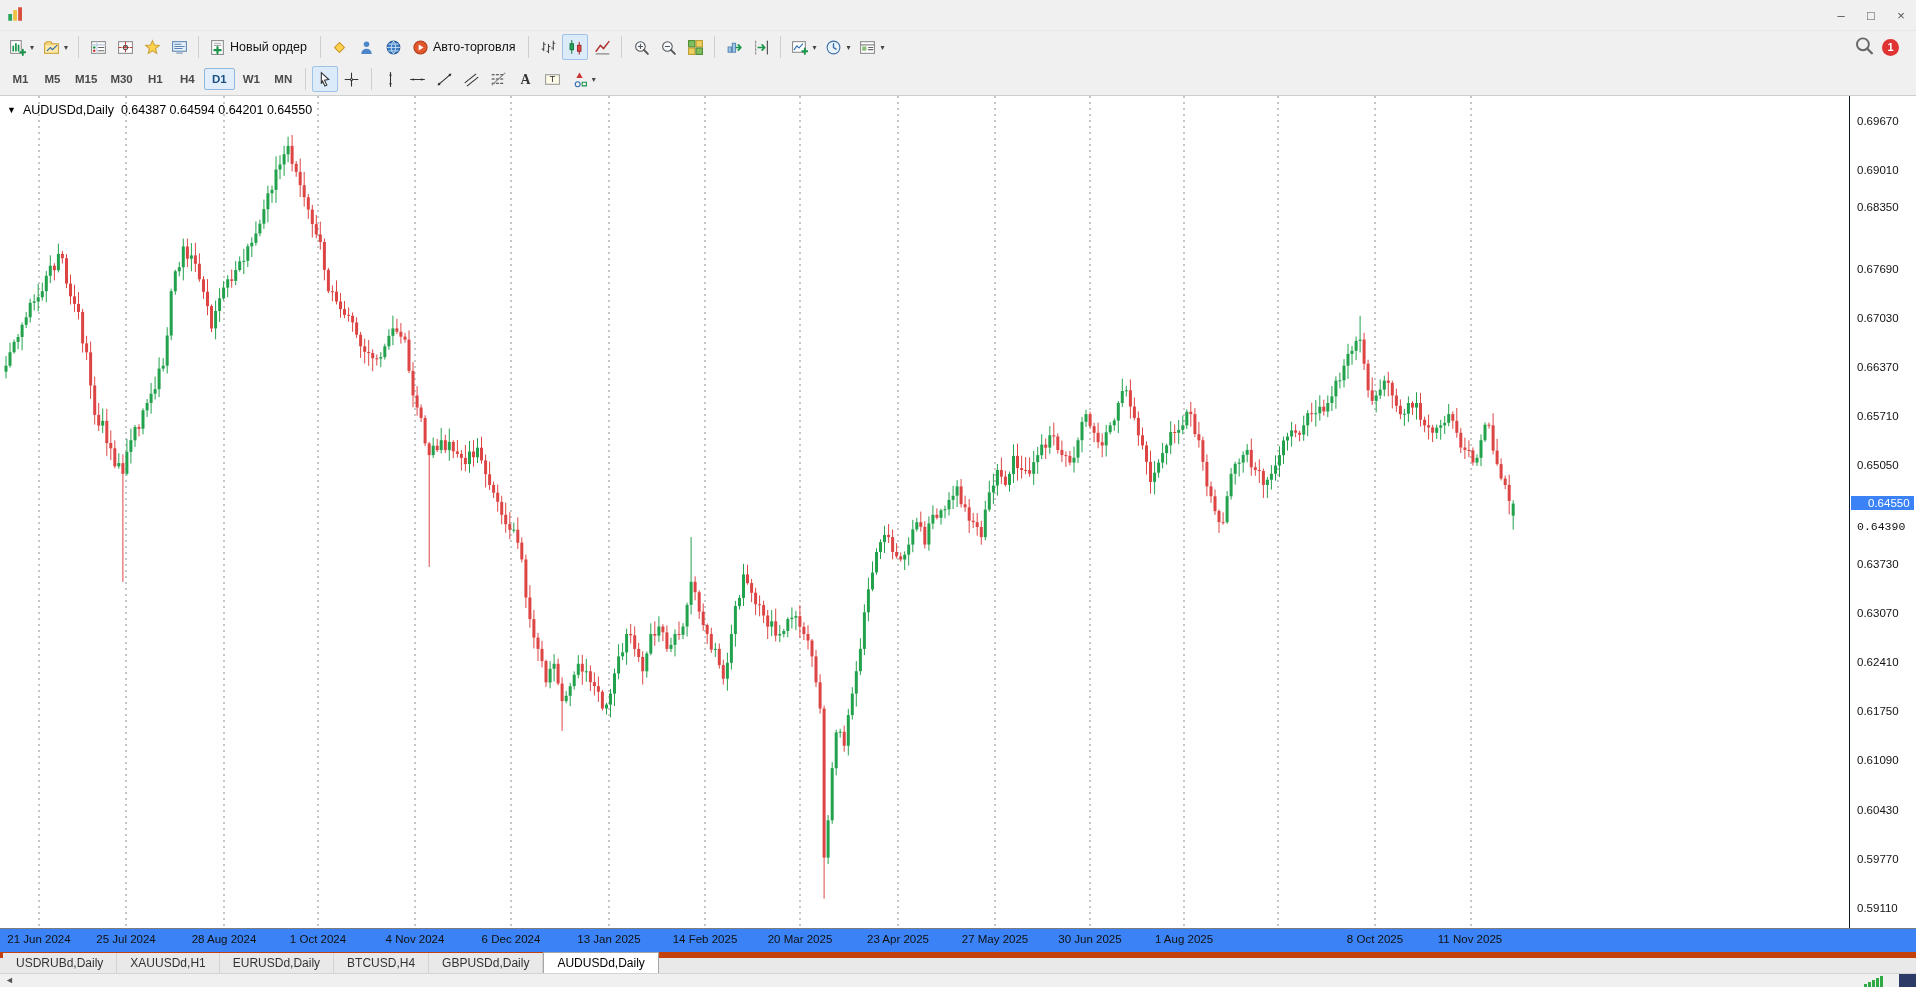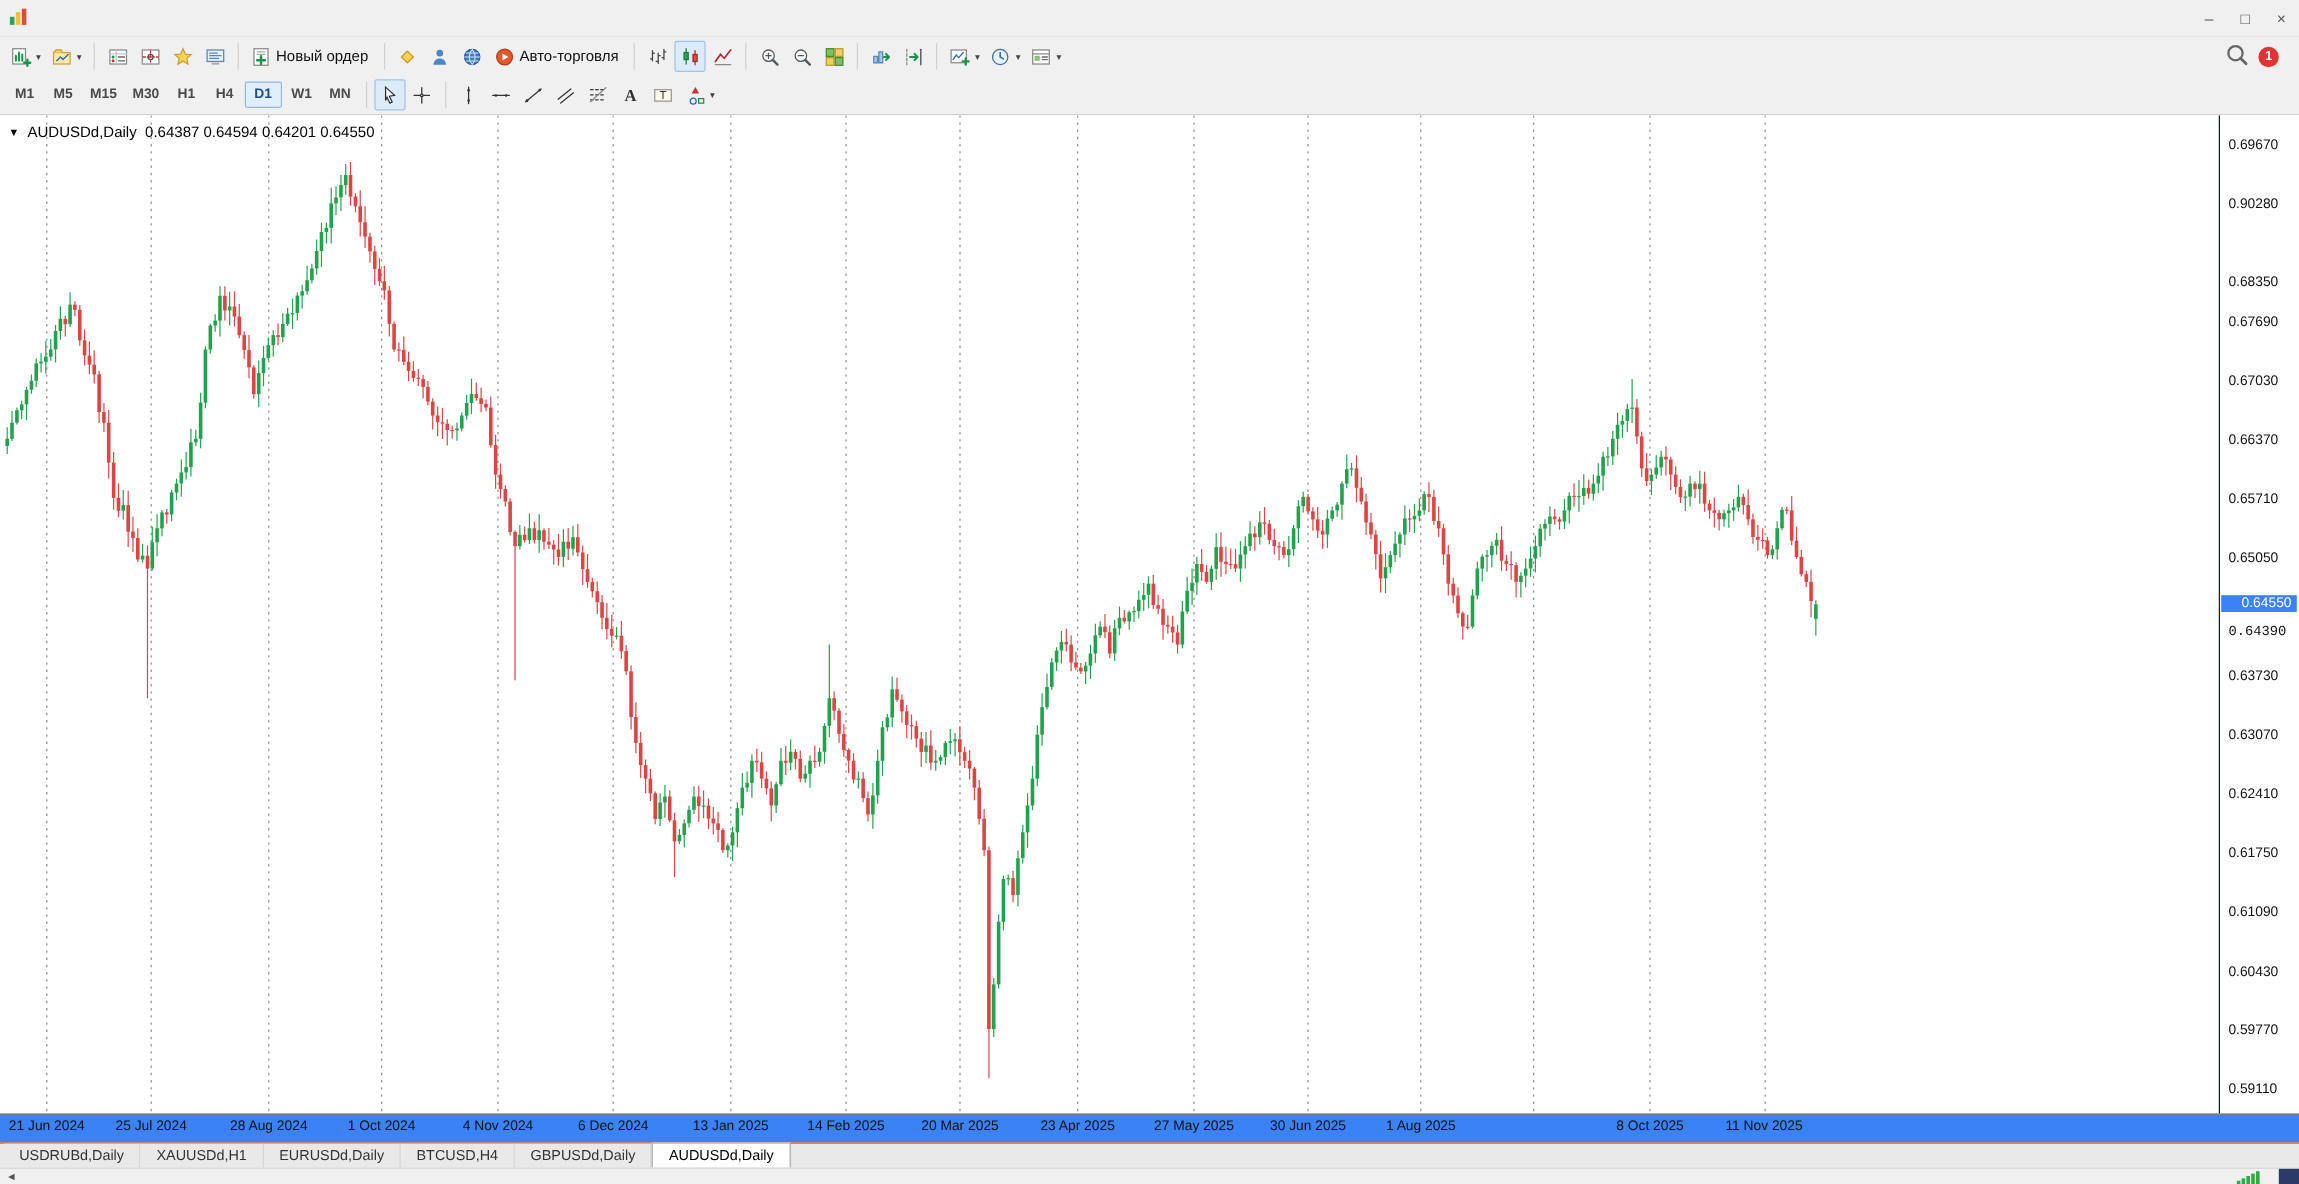--- a/index.html
+++ b/index.html
@@ -29,21 +29,21 @@
 .badge{width:17px;height:17px;border-radius:50%;background:#e03333;color:#fff;font-size:11px;font-weight:bold;display:flex;align-items:center;justify-content:center}
 .chart-area{position:absolute;top:96px;left:0;right:0;height:856px;background:#fff;overflow:hidden}
 #plot{position:absolute;top:0;left:0;display:block}
 .price-axis{position:absolute;top:0;left:1849px;right:0;height:832px;border-left:1px solid #0f172a;background:#fff}
 .ytick{position:absolute;left:7px;font-size:11.5px;color:#111;white-space:nowrap}
 .price-marker{position:absolute;left:1px;right:2px;background:#3b82f6;color:#fff;font-size:11.5px;padding:1px 0 1px 17px}
 .time-axis{position:absolute;left:0;right:0;top:832px;height:24px;border-top:1px solid #7c7c7c;background:#3b82f6}
 .xtick{position:absolute;top:4px;font-size:11.5px;color:#111;white-space:nowrap;transform:translateX(-50%)}
 .ohlc-info{position:absolute;top:7px;left:7px;font-size:12.5px;color:#000;display:flex;align-items:center;gap:7px}
 .ohlc-info .tri{font-size:9px;color:#000}
-.tabbar{position:absolute;left:0;right:0;top:952px;height:21px;background:#e9e9e9;border-top:1px solid #c2410c;display:flex;align-items:flex-end;padding-left:3px}
+.tabbar{position:absolute;left:0;right:0;top:952px;height:21px;background:#e9e9e9;border-top:6px solid #c2410c;display:flex;align-items:flex-end;padding-left:3px}
 .tab{height:20px;display:flex;align-items:center;padding:0 13px;font-size:12px;color:#333;border-right:1px solid #d4d4d4;background:#e9e9e9;cursor:default}
 .tab.active{background:#fff;border:1px solid #a6a6a6;border-bottom:none;height:21px;color:#000}
 .statusbar{position:absolute;left:0;right:0;top:973px;height:14px;background:#f0f0f0;border-top:1px solid #d4d4d4;display:flex;align-items:center}
 .scroll-arrow{font-size:9px;color:#555;padding:0 5px;line-height:13px}
 .signal{margin-left:auto;display:flex;align-items:flex-end;gap:1px;margin-right:16px;height:12px}
 .signal i{display:block;width:3px;background:#2faa44}
 .corner{width:17px;height:13px;background:#2b3a67}
 </style>
 </head>
 <body>
@@ -1079,22 +1079,22 @@
         <line x1="1513.2" y1="404.3" x2="1513.2" y2="433.6" stroke="#23a24d" stroke-width="1"></line>
         <rect x="1511.7" y="407.6" width="3" height="12.1" fill="#23a24d"></rect>
       </svg>
     <div class="ohlc-info">
       <span class="tri">▼</span>
       <span>AUDUSDd,Daily</span>
       <span>0.64387 0.64594 0.64201 0.64550</span>
     </div>
     <div class="price-axis" id="price-axis">
         <div class="ytick" style="top: 19.0093px;">0.69670</div>
-        <div class="ytick" style="top: 68.196px;">0.90280</div>
-        <div class="ytick" style="top: 133px;">0.68350</div>
+        <div class="ytick" style="top: 68.196px;">0.69010</div>
+        <div class="ytick" style="top: 105px;">0.68350</div>
         <div class="ytick" style="top: 166.569px;">0.67690</div>
         <div class="ytick" style="top: 215.756px;">0.67030</div>
         <div class="ytick" style="top: 264.943px;">0.66370</div>
         <div class="ytick" style="top: 314.129px;">0.65710</div>
         <div class="ytick" style="top: 363.316px;">0.65050</div>
         <div class="ytick" style="top: 424px; font-family: Liberation Mono, monospace;">0.64390</div>
         <div class="ytick" style="top: 461.689px;">0.63730</div>
         <div class="ytick" style="top: 510.876px;">0.63070</div>
         <div class="ytick" style="top: 560.063px;">0.62410</div>
         <div class="ytick" style="top: 609.249px;">0.61750</div>

